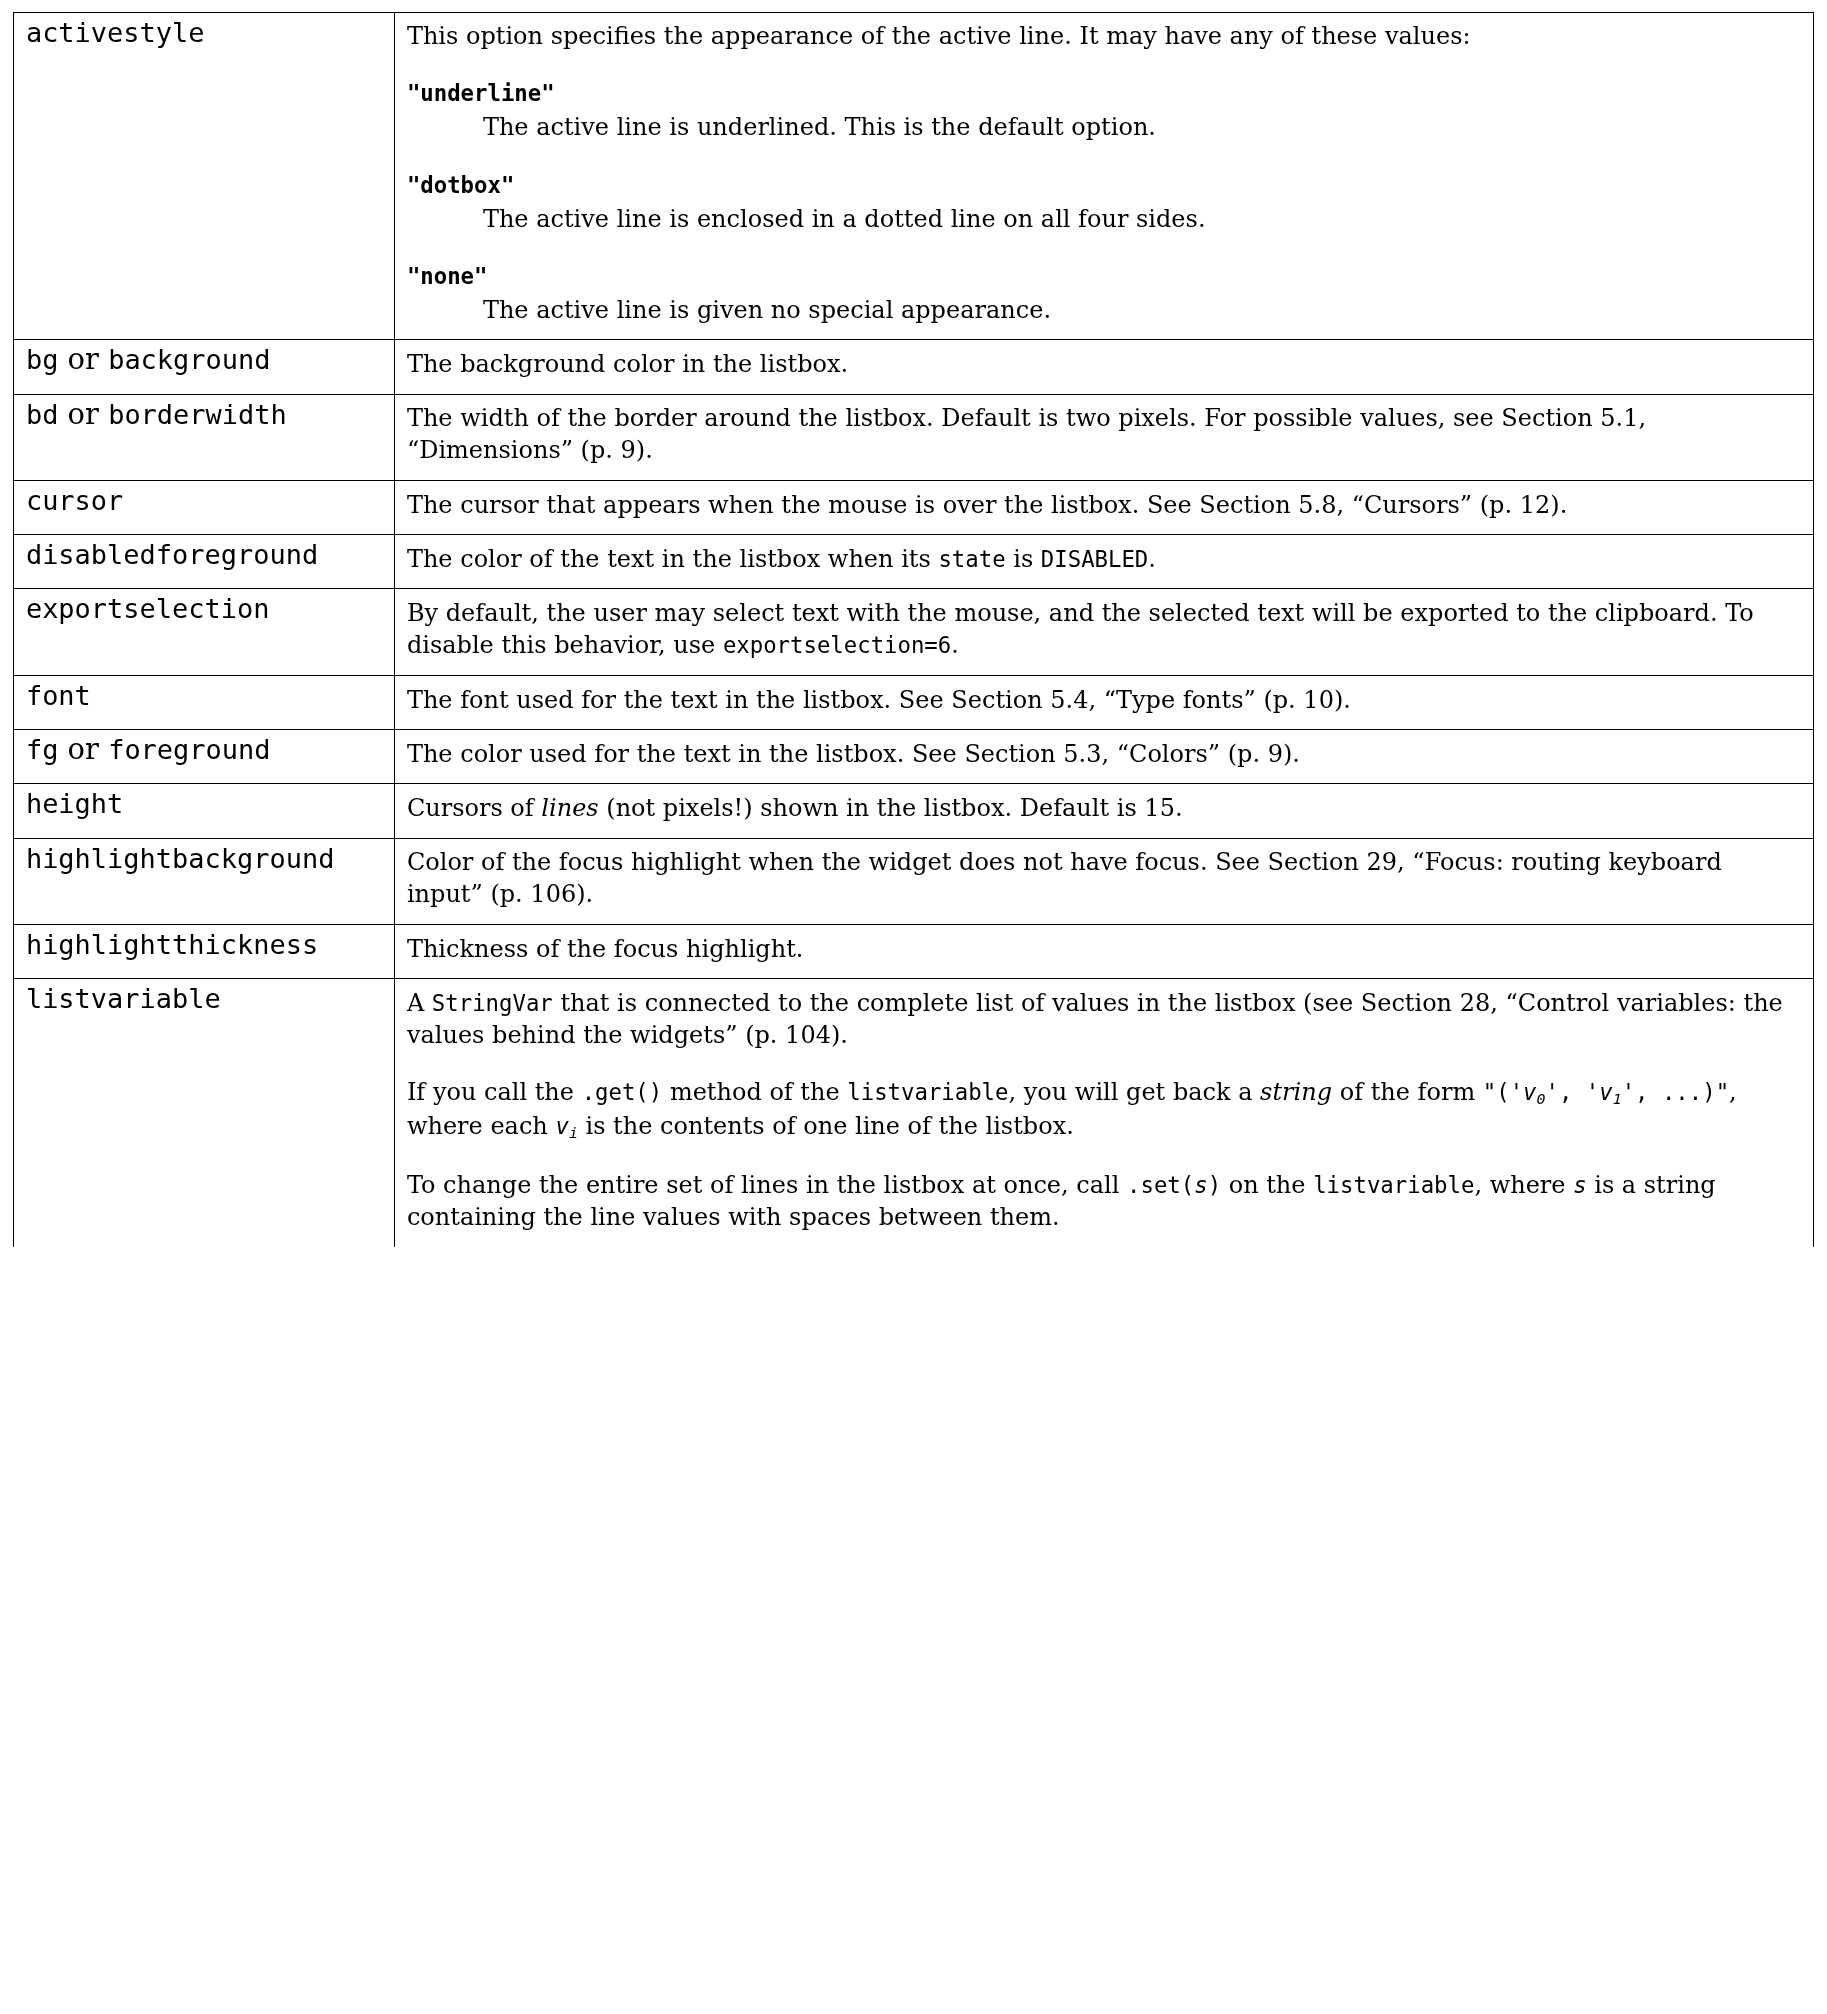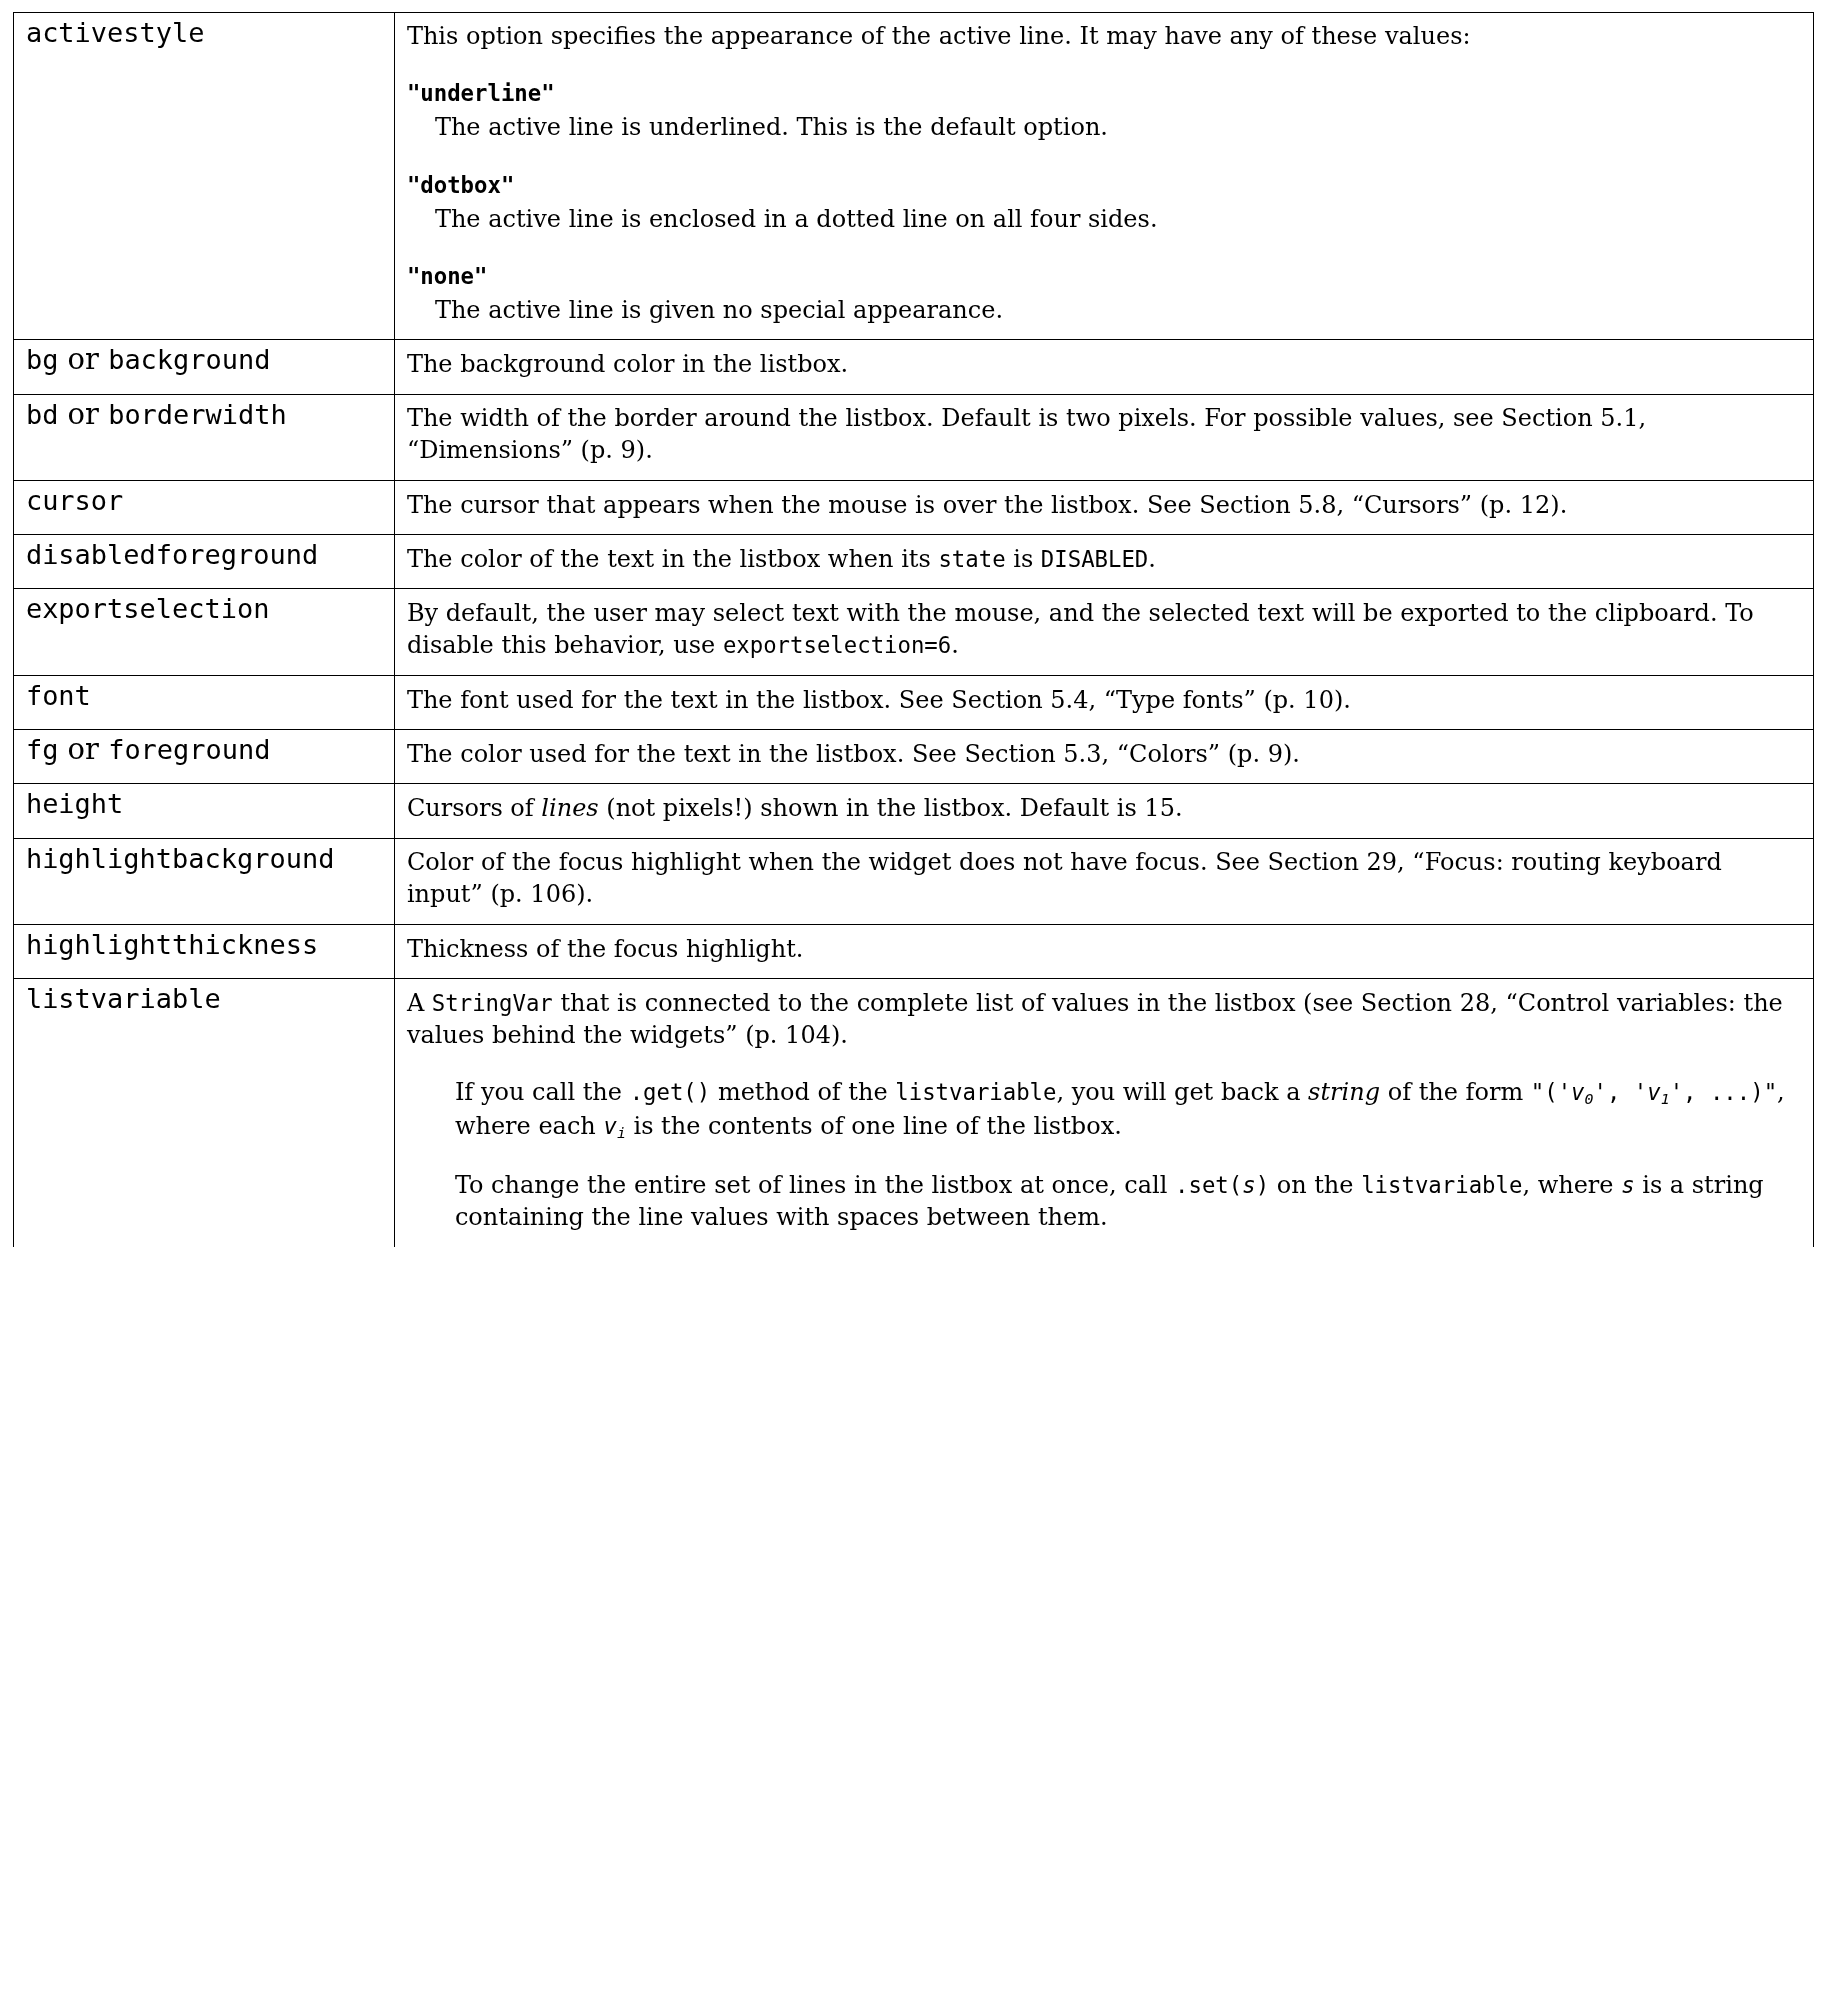--- a/index.html
+++ b/index.html
@@ -31,23 +31,23 @@
     line-height: 1.3;
     padding-top: 1px;
     white-space: nowrap;
     overflow: hidden;
   }
   td.desc-cell {
     font-size: 24px;
     line-height: 1.34;
   }
   .block { margin: 0; }
-  .block.para + .block.para { margin-top: 25px; margin-left: 48px; }
+  .block.para + .block.para { margin-top: 25px; }
   .block.term { margin-top: 25px; }
-  .block.def { margin-left: 28px; margin-top: 1.9px; }
+  .block.def { margin-left: 76px; margin-top: 1.9px; }
 
   .run.serif { font-family: "DejaVu Serif", serif; }
   .run.italic { font-family: "DejaVu Serif", serif; font-style: italic; }
   .run.code {
     font-family: "DejaVu Sans Mono", monospace;
     font-size: 0.93em;
   }
   .run.codebold {
     font-family: "DejaVu Sans Mono", monospace;
     font-weight: bold;

